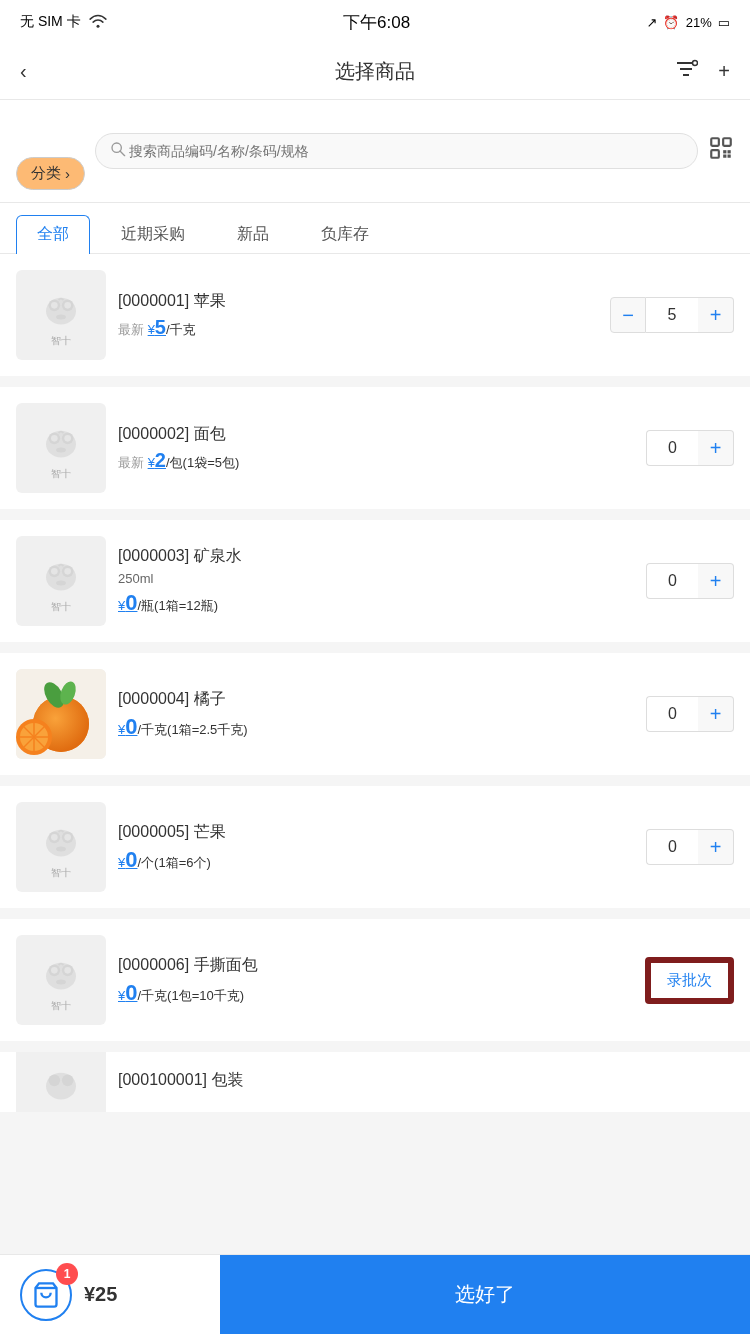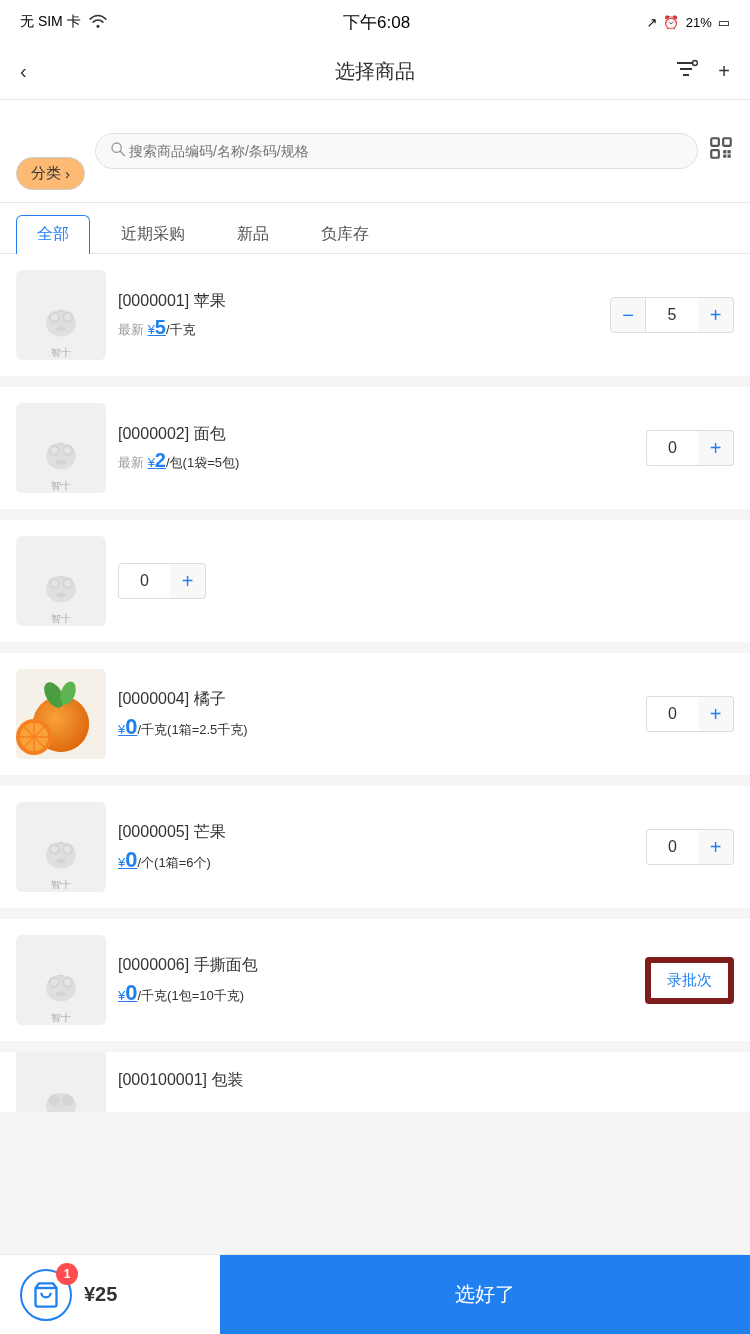--- a/index.html
+++ b/index.html
@@ -144,21 +144,21 @@
       gap: 12px;
     }
 
     .product-image {
       width: 90px;
       height: 90px;
       flex-shrink: 0;
       background: #f0f0f0;
       border-radius: 6px;
       display: flex;
-      align-items: flex-end;
+      align-items: center;
       justify-content: center;
       overflow: hidden;
     }
     .product-image .placeholder-logo {
       display: flex;
       flex-direction: column;
       align-items: center;
       justify-content: center;
     }
     .owl-icon {
@@ -451,20 +451,27 @@
           <circle cx="22" cy="28" r="7" fill="#999"></circle>
           <circle cx="38" cy="28" r="7" fill="#999"></circle>
           <circle cx="22" cy="28" r="4" fill="#ccc"></circle>
           <circle cx="38" cy="28" r="4" fill="#ccc"></circle>
           <ellipse cx="30" cy="42" rx="6" ry="3" fill="#999"></ellipse>
           <path d="M27 22 Q30 18 33 22" stroke="#999" stroke-width="2" fill="none"></path>
         </svg>
         <span style="font-size:10px;color:#aaa;margin-top:2px;">智十</span>
       </div>
     </div>
+    <div class="product-info">
+      <div class="product-name">[0000003] 矿泉水</div>
+      <div class="product-spec">250ml</div>
+      <div class="product-price">
+        <span class="price-underline"><span class="price-currency">¥</span><span class="price-value" style="font-size:22px;font-weight:700;">0</span></span><span class="price-unit">/瓶(1箱=12瓶)</span>
+      </div>
+    </div>
     <div class="qty-control">
       <input class="qty-input" type="text" value="0" style="border-radius: 4px 0px 0px 4px; border-left: 1px solid rgb(221, 221, 221);">
       <button class="qty-btn plus">+</button>
     </div>
   </div>
 
   <div class="section-divider"></div>
 
   <div class="product-item">
     <div class="product-image">

